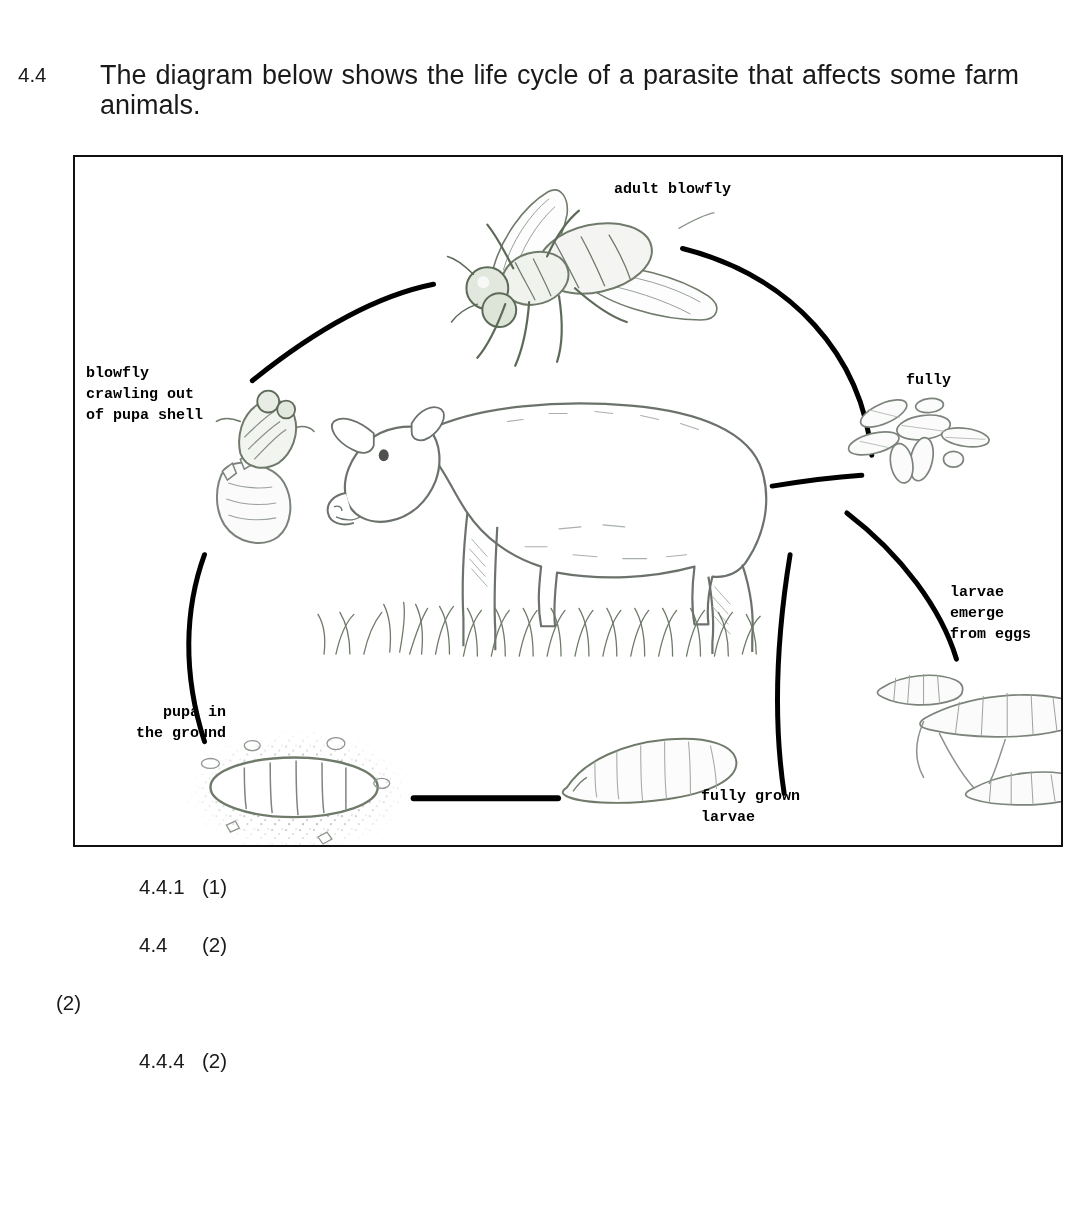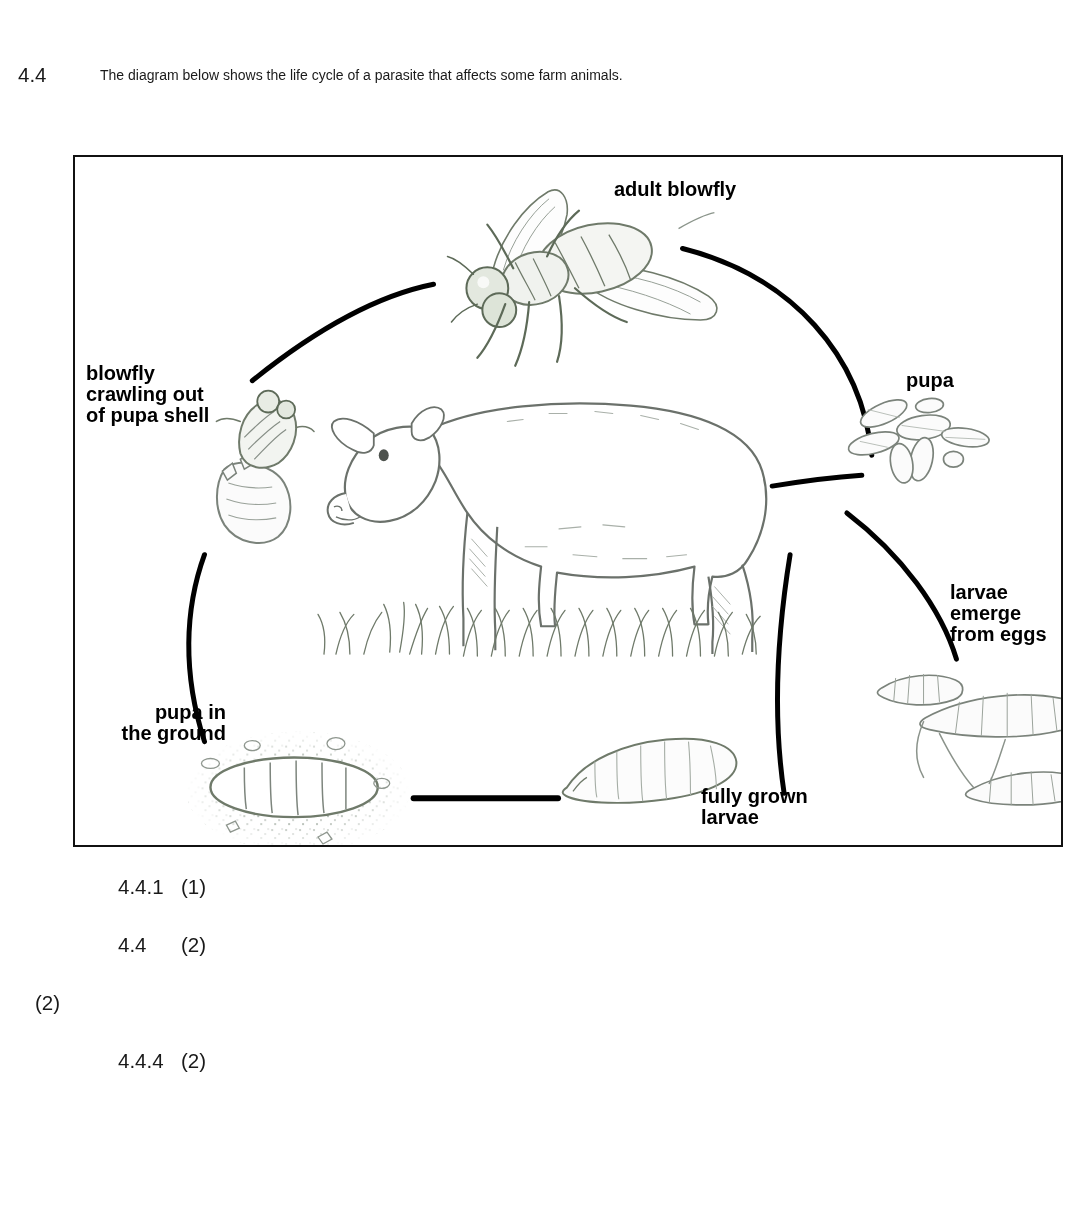--- a/index.html
+++ b/index.html
@@ -28,21 +28,21 @@
     width: 100px;
     flex: 0 0 100px;
     padding-left: 18px;
     box-sizing: border-box;
     font-size: 20.5px;
     line-height: 30px;
   }
   .stem-body {
     flex: 1 1 auto;
     padding-right: 59px;
-    font-size: 14px;
+    font-size: 27px;
     line-height: 30px;
     text-align: justify;
     text-align-last: left;
   }
 
   
   .diagram-frame {
     position: absolute;
     left: 73px;
     top: 155px;
@@ -57,23 +57,23 @@
     position: absolute;
     left: 0;
     top: 0;
     width: 100%;
     height: 100%;
   }
 
   
   .dlabel {
     position: absolute;
-    font-family: Liberation Sans, sans-serif;
+    font-family: Liberation Mono, monospace;
     font-weight: bold;
-    font-size: 20px;
+    font-size: 15px;
     line-height: 21px;
     color: #000000;
     white-space: pre-line;
   }
   .lbl-adult      { left: 539px; top: 22px; }
   .lbl-eggs       { left: 831px; top: 213px; }
   .lbl-larvae-em  { left: 875px; top: 425px; }
   .lbl-fullgrown  { left: 626px; top: 629px; }
   .lbl-pupa-grnd  { left: 11px;  top: 545px; text-align: right; width: 140px;}
   .lbl-blowfly-out{ left: 11px;  top: 206px; width: 165px; }
@@ -81,20 +81,21 @@
   
   .qlist {
     position: absolute;
     left: 0;
     top: 872px;
     width: 1078px;
   }
   .qrow {
     display: flex;
     margin-bottom: 28px;
+    margin-left: 21px;
   }
   .q-num {
     flex: 0 0 146px;
     width: 146px;
     padding-left: 118px;
     box-sizing: border-box;
     font-size: 20.5px;
     line-height: 30px;
   }
   .q-text {
@@ -409,21 +410,21 @@
 
       <g fill="none" stroke="#6f7a6a" stroke-width="1.5" stroke-linecap="round">
         <path d="M 34 30 C 24 26 16 26 10 30"></path>
         <path d="M 90 36 C 98 34 104 36 108 40"></path>
       </g>
     </g>
   </svg>
 
   <div class="dlabel lbl-adult">adult blowfly</div>
 
-  <div class="dlabel lbl-eggs">pupa</div>
+  <div class="dlabel lbl-eggs">fully</div>
 
   <div class="dlabel lbl-larvae-em">larvae
 emerge
 from eggs</div>
 
   <div class="dlabel lbl-fullgrown">fully grown
 larvae</div>
 
   <div class="dlabel lbl-pupa-grnd">pupa in
 the ground</div>

